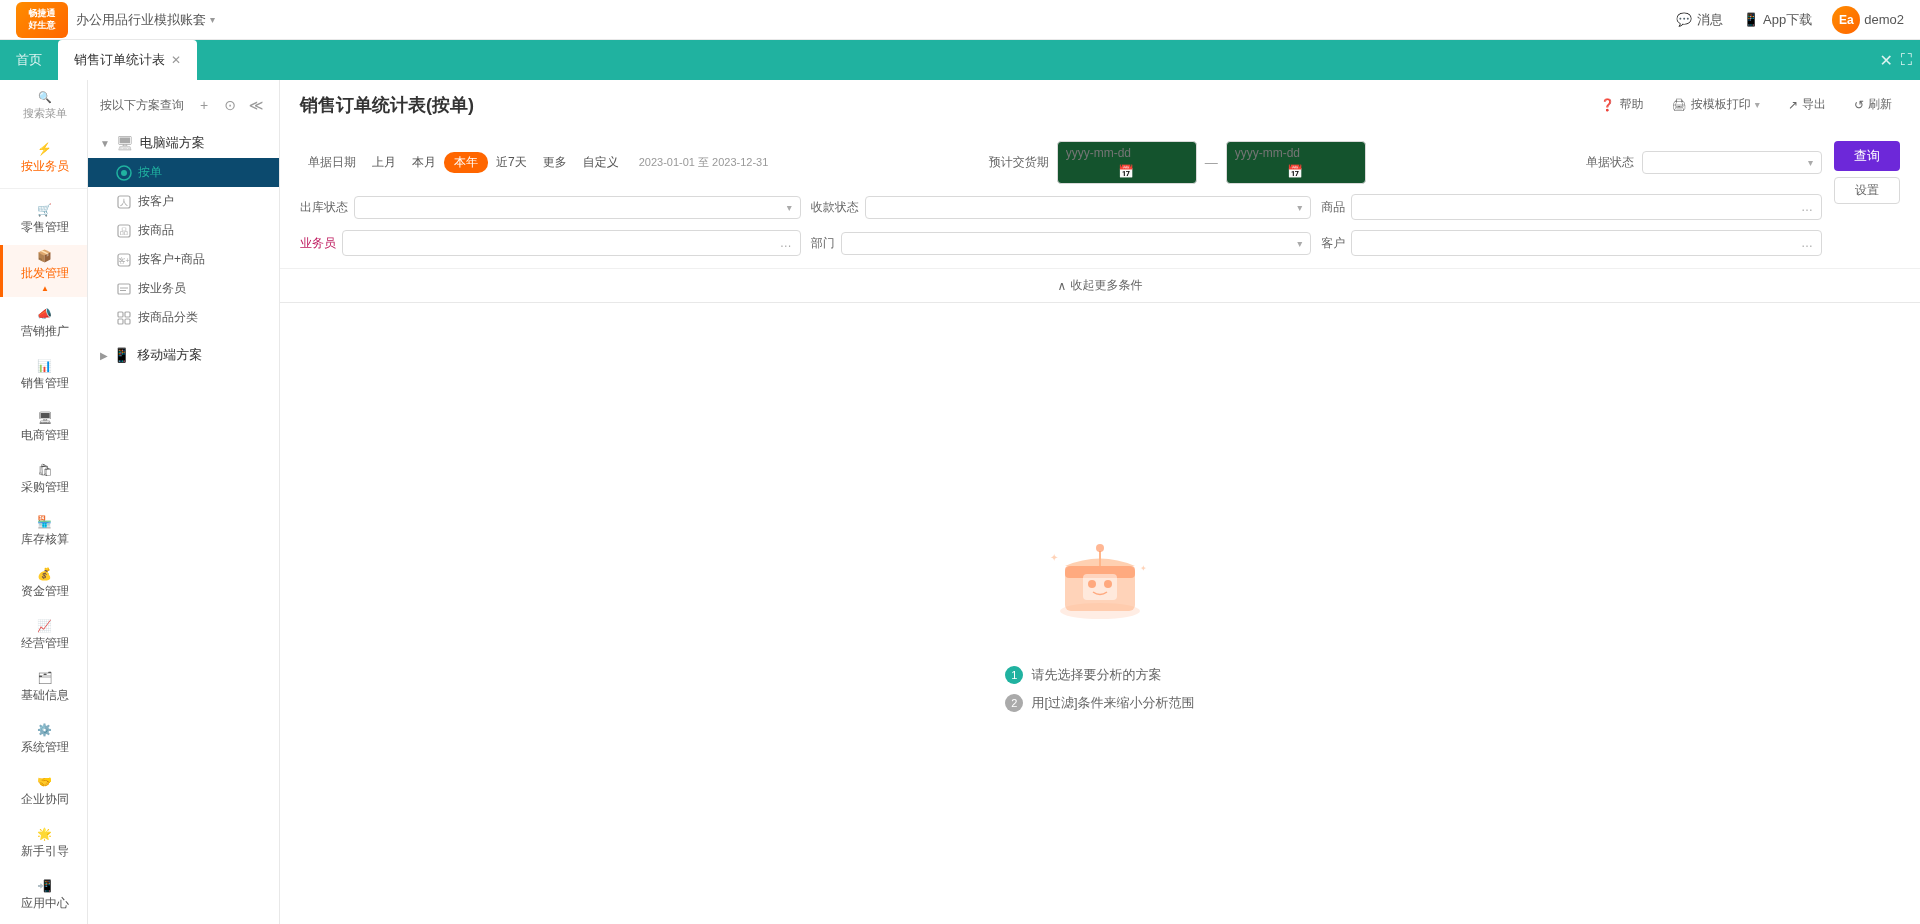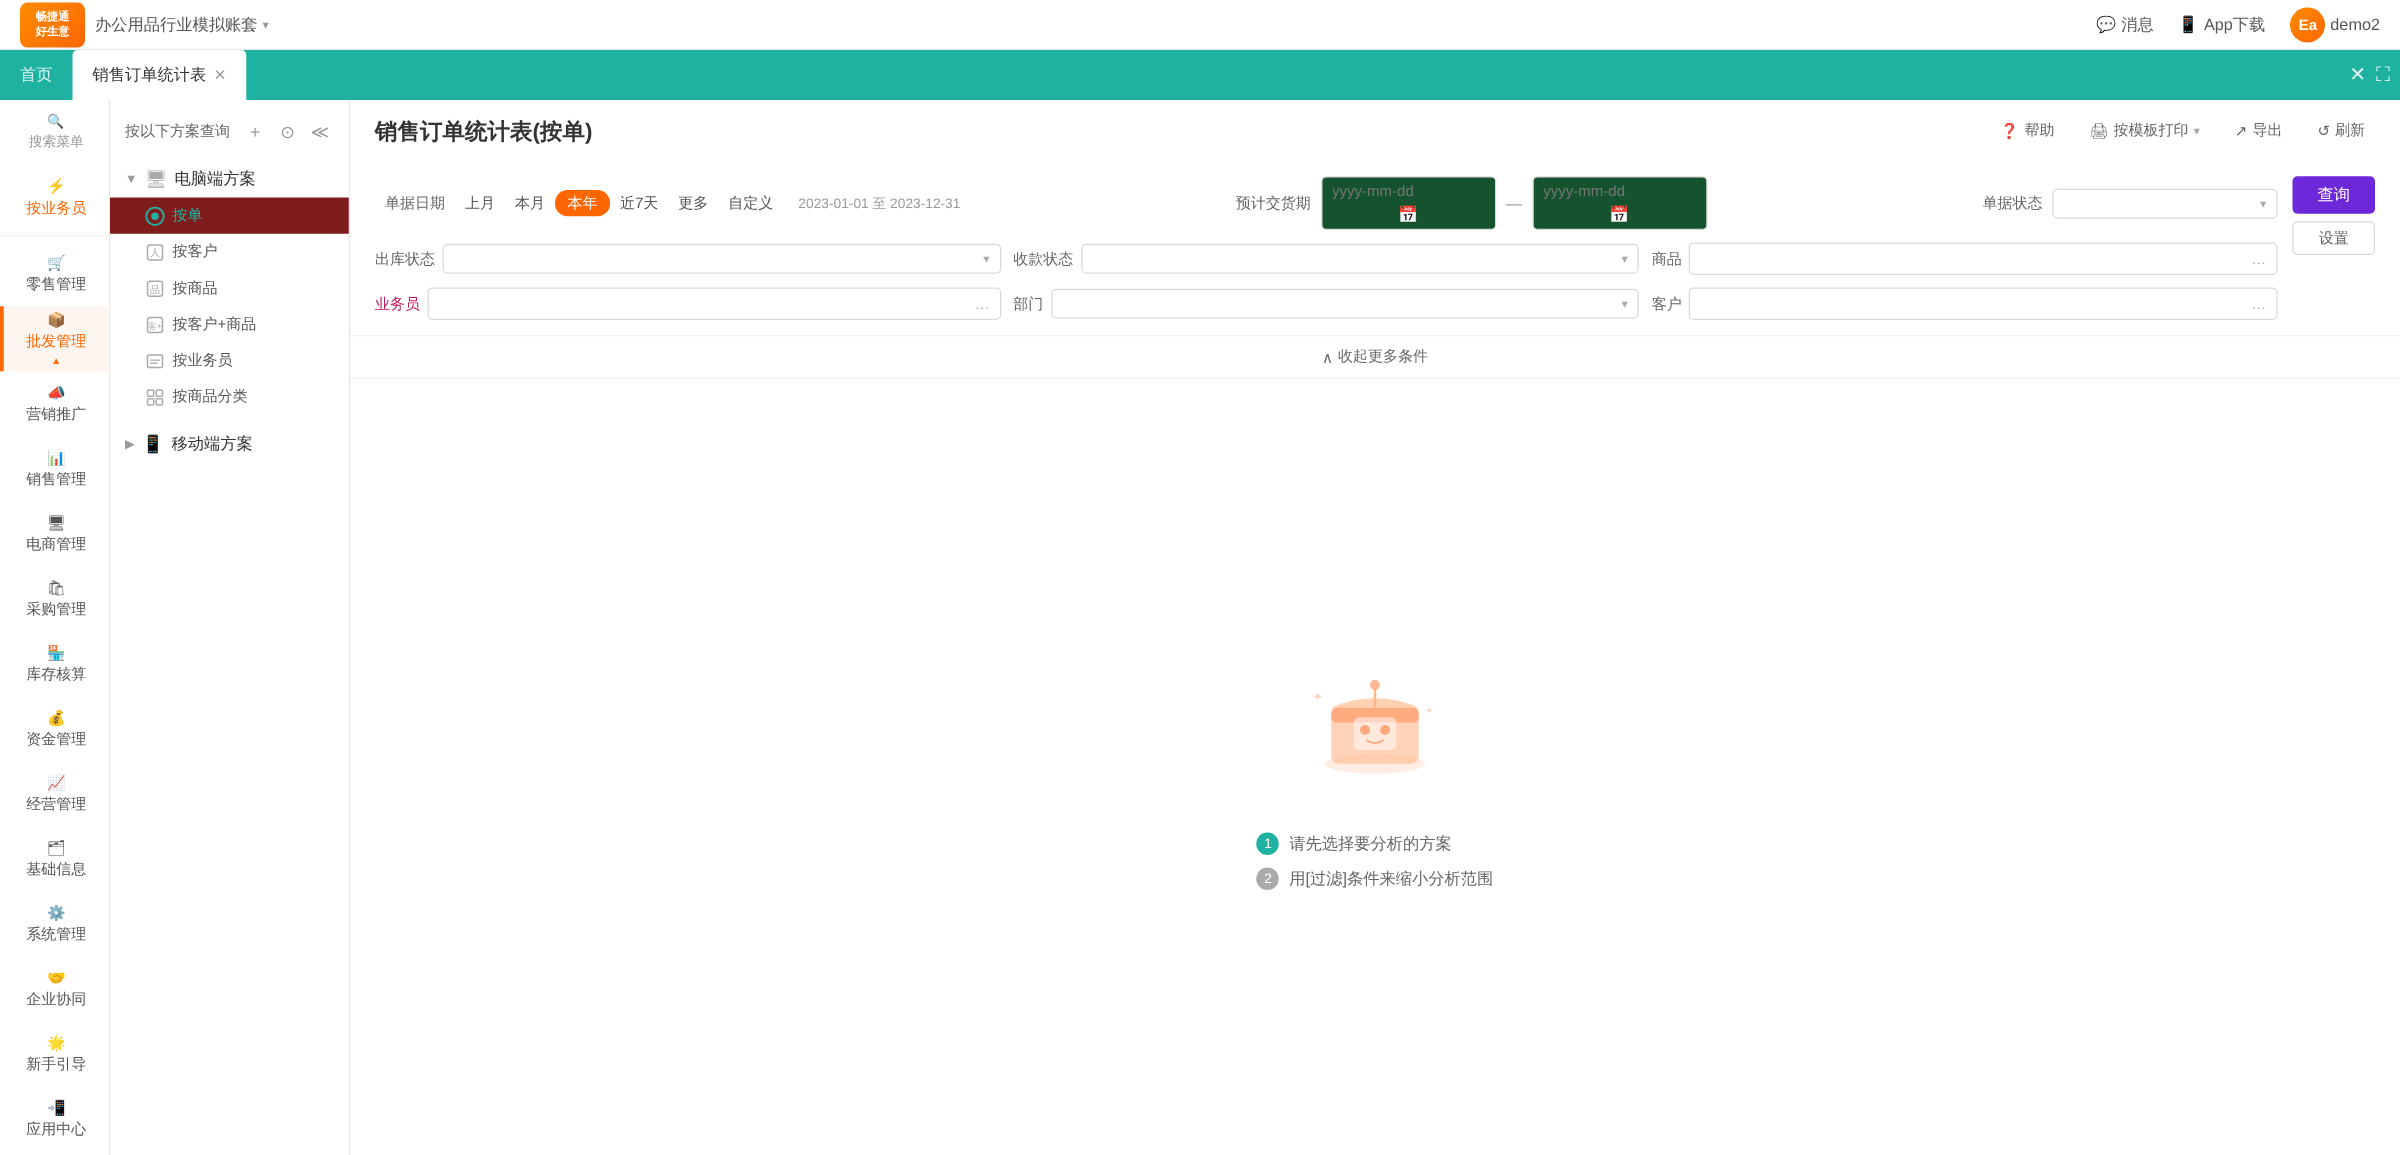--- a/index.html
+++ b/index.html
@@ -157,21 +157,21 @@
     .tree-child {
       display: flex;
       align-items: center;
       padding: 6px 12px 6px 28px;
       cursor: pointer;
       font-size: 12px;
       color: #555;
       gap: 6px;
       border-radius: 0;
     }
-    .tree-child.active { background: #7f1d1d; color: #20b2a0; }
+    .tree-child.active { background: #0c4a6e; color: #20b2a0; }
 
     
     .right-panel {
       flex: 1;
       display: flex;
       flex-direction: column;
       overflow: hidden;
       background: #f5f6f8;
     }
     .page-header-top {

